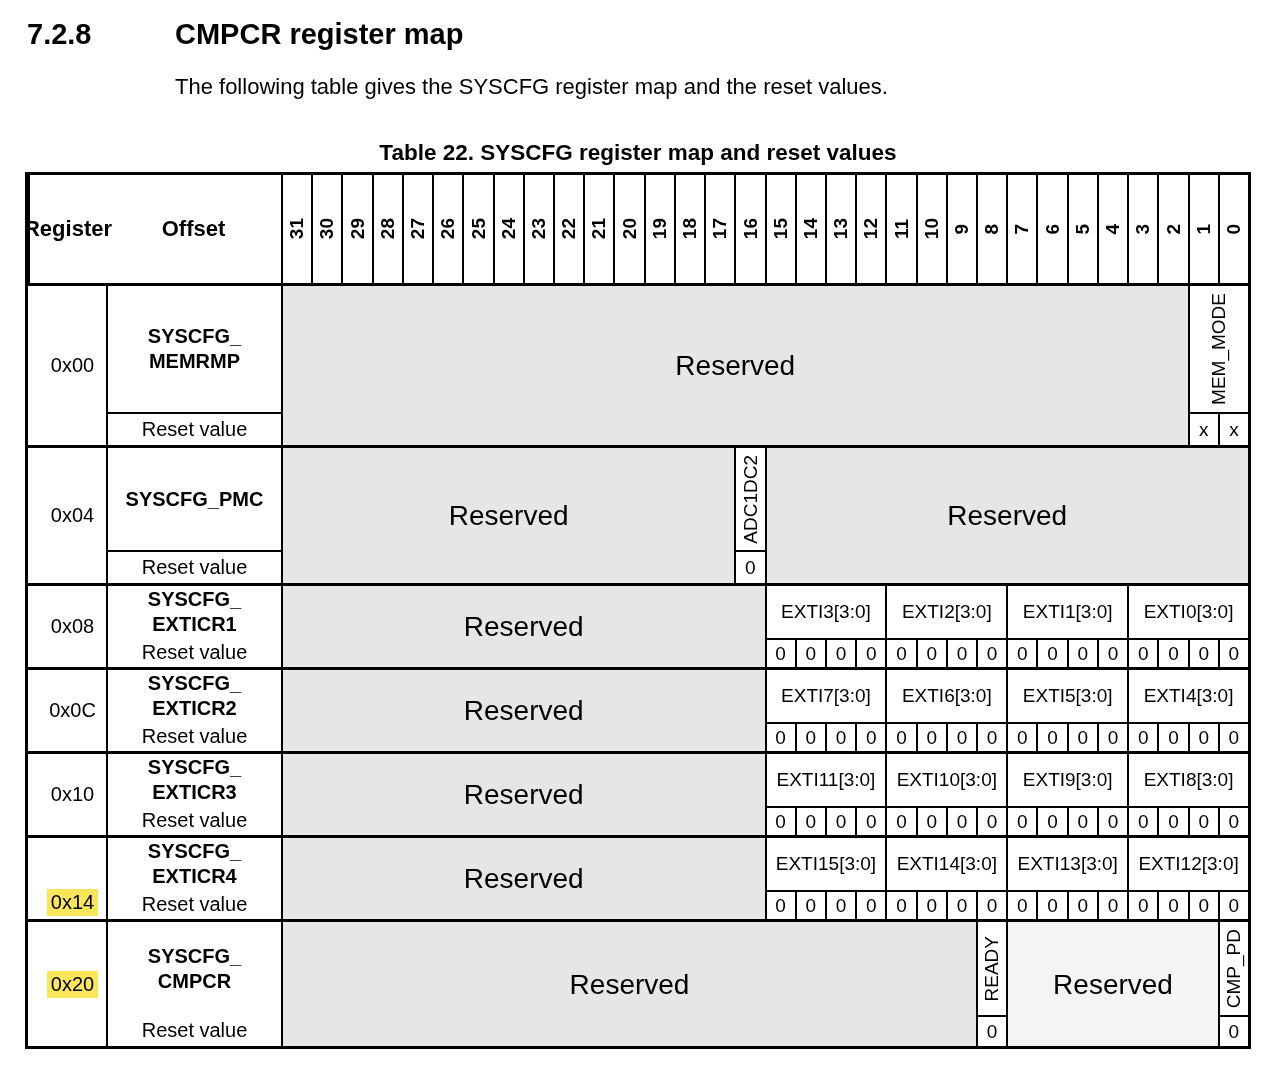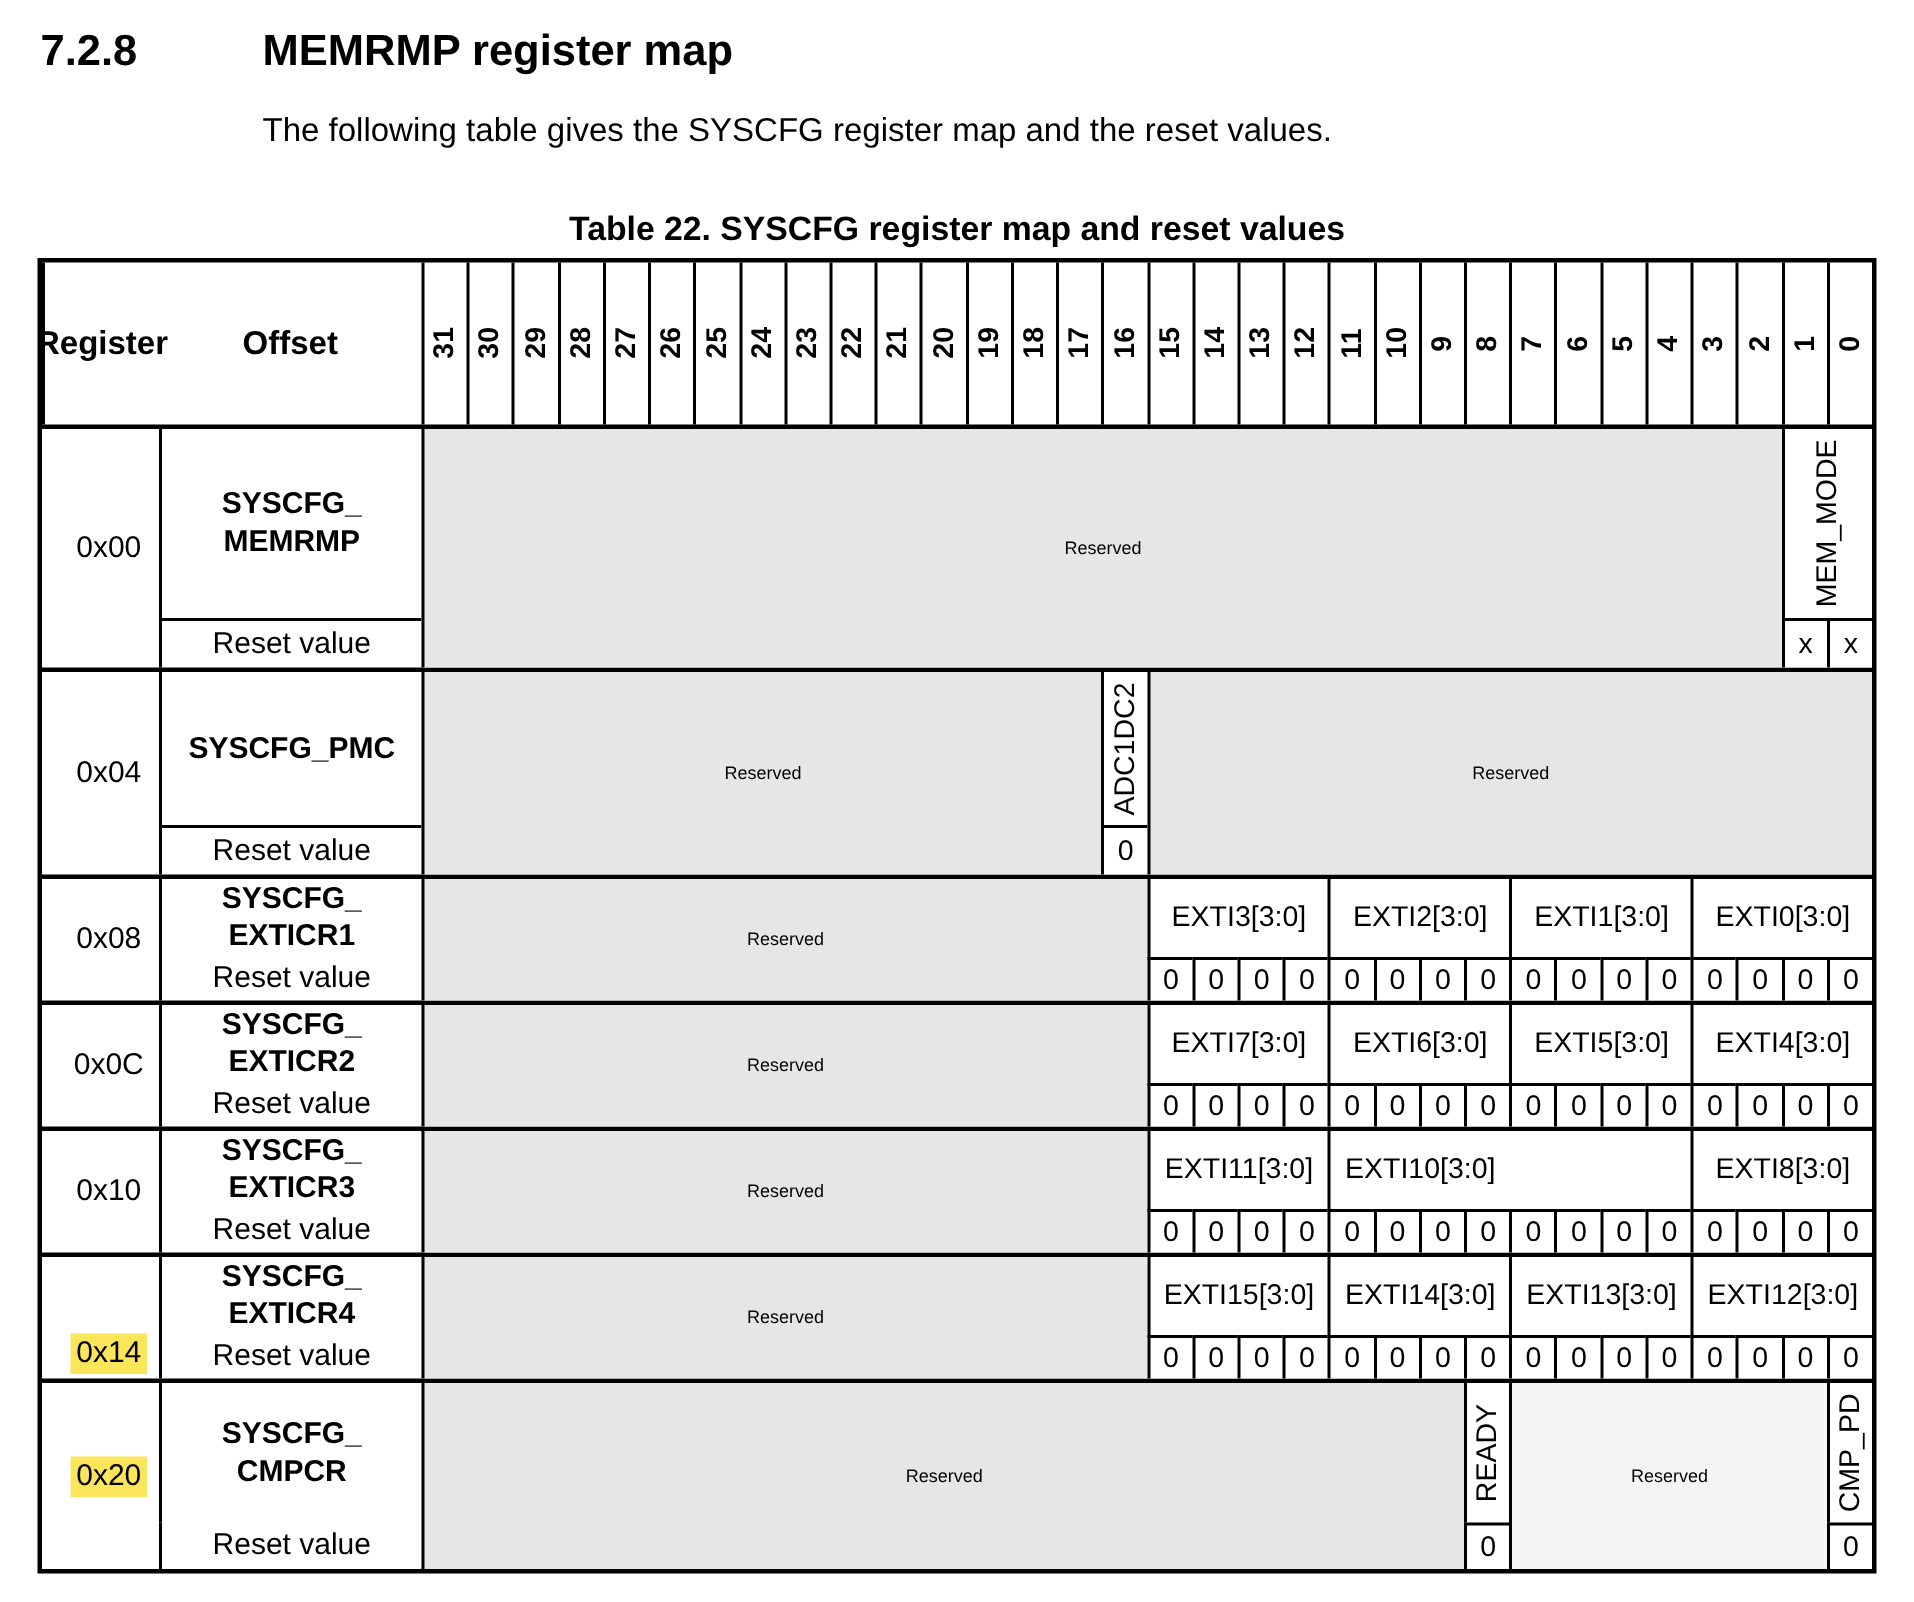--- a/index.html
+++ b/index.html
@@ -38,30 +38,30 @@
 
   .hcell{font-weight:bold;font-size:22px;}
   .bitnum{font-weight:bold;font-size:19px;}
 
   .offset-cell{font-size:20px;padding-left:11px;}
   .hl{background:#fbe55a;padding:1px 4px;}
   .regname{font-weight:bold;font-size:20px;flex-direction:column;}
   .resetlabel{font-size:20px;}
   .sepline{border-top:2px solid #000;}
 
-  .reserved{background:#e6e6e6;font-size:12px;}
+  .reserved{background:#e6e6e6;font-size:28px;}
   .reserved.light{background:#f4f4f4;}
   .field{background:#fff;font-size:19px;}
   .rbit{background:#fff;border-top:2px solid #000;font-size:19px;}
 </style>
 </head>
 <body>
 
 <div class="sec-num">7.2.8</div>
-<div class="sec-title">MEMRMP register map</div>
+<div class="sec-title">CMPCR register map</div>
 <div class="intro">The following table gives the SYSCFG register map and the reset values.</div>
 <div class="caption">Table 22. SYSCFG register map and reset values</div>
 
 <div class="regtable">
   <div class="thead" id="thead">
       <div class="cell hcell">Register</div>
       <div class="cell hcell noleft">Offset</div>
       <div class="cell">
         <div class="vtext bitnum">31</div>
       </div>
@@ -286,20 +286,23 @@
         <div class="cell rbit" style="grid-area: 2 / 20;">0</div>
         <div class="cell rbit" style="grid-area: 2 / 21;">0</div>
         <div class="cell rbit" style="grid-area: 2 / 22;">0</div>
         <div class="cell field" style="grid-area: 1 / 23 / auto / 27;">
           <div class="">EXTI10[3:0]</div>
         </div>
         <div class="cell rbit" style="grid-area: 2 / 23;">0</div>
         <div class="cell rbit" style="grid-area: 2 / 24;">0</div>
         <div class="cell rbit" style="grid-area: 2 / 25;">0</div>
         <div class="cell rbit" style="grid-area: 2 / 26;">0</div>
+        <div class="cell field" style="grid-area: 1 / 27 / auto / 31;">
+          <div class="">EXTI9[3:0]</div>
+        </div>
         <div class="cell rbit" style="grid-area: 2 / 27;">0</div>
         <div class="cell rbit" style="grid-area: 2 / 28;">0</div>
         <div class="cell rbit" style="grid-area: 2 / 29;">0</div>
         <div class="cell rbit" style="grid-area: 2 / 30;">0</div>
         <div class="cell field" style="grid-area: 1 / 31 / auto / 35; justify-content: center;">
           <div class="">EXTI8[3:0]</div>
         </div>
         <div class="cell rbit" style="grid-area: 2 / 31;">0</div>
         <div class="cell rbit" style="grid-area: 2 / 32;">0</div>
         <div class="cell rbit" style="grid-area: 2 / 33;">0</div>

